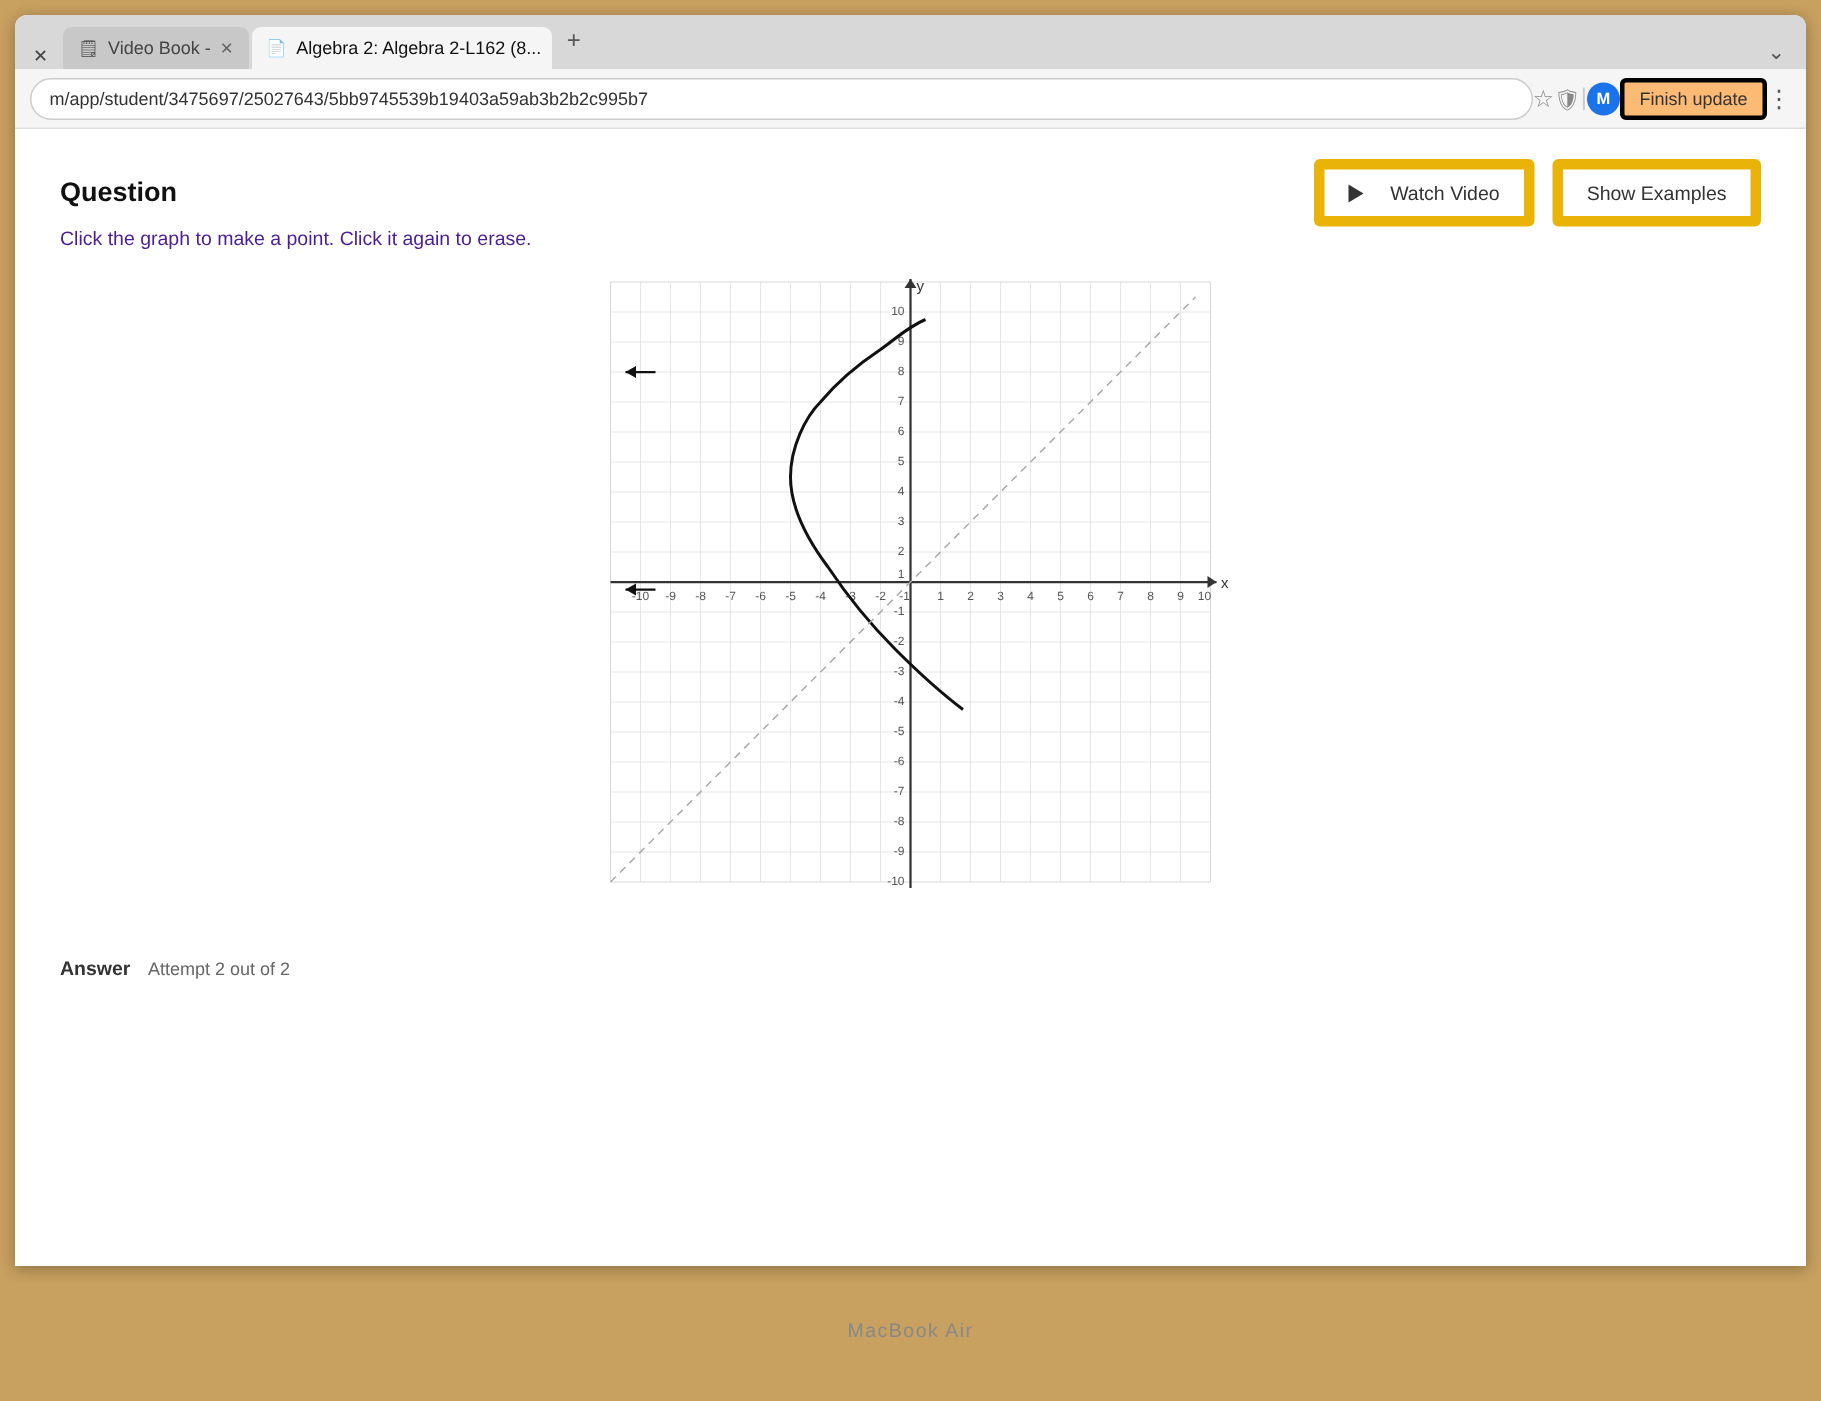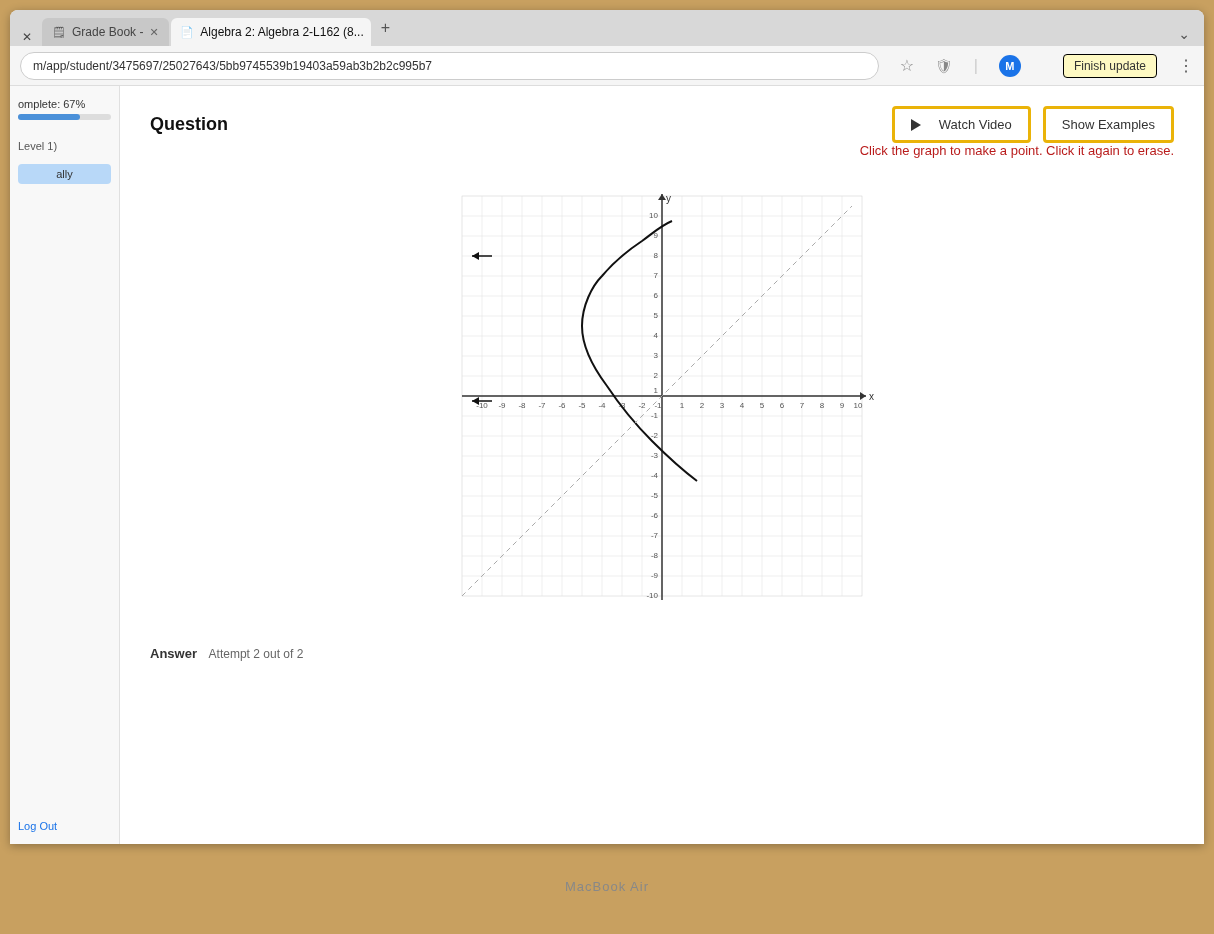--- a/index.html
+++ b/index.html
@@ -112,42 +112,41 @@
       padding: 4px 6px;
     }
 
     
     .address-bar {
       background: #f5f5f5;
       height: 40px;
       display: flex;
       align-items: center;
       padding: 16px 10px;
-      gap: 21px;
+      gap: 0;
       border-bottom: 1px solid #ddd;
     }
 
     .address-star { font-size: 16px; color: #888; cursor: pointer; }
     .address-shield { font-size: 14px; color: #888; cursor: pointer; }
     .address-m {
       width: 22px; height: 22px;
       background: #1a73e8;
       border-radius: 50%;
       display: flex; align-items: center; justify-content: center;
       color: white; font-size: 11px; font-weight: bold; cursor: pointer;
     }
     .address-finish-btn {
-      background: #fef9c3;
-      border: 1px solid #000000;
+      background: #fdba74;
+      border: 3px solid #000000;
       border-radius: 4px;
       padding: 4px 10px;
       font-size: 12px;
       cursor: pointer;
       color: #333;
-      margin-left: 21px;
     }
     .address-more {
       font-size: 16px; color: #555; cursor: pointer;
     }
     .address-url-box {
       flex: 1;
       background: white;
       border: 1px solid #ccc;
       border-radius: 16px;
       height: 28px;
@@ -238,21 +237,21 @@
       font-weight: bold;
       color: #111;
     }
 
     .header-buttons {
       display: flex;
       gap: 12px;
     }
 
     .header-btn {
-      border: 3px solid #eab308;
+      border: 7px solid #eab308;
       background: white;
       border-radius: 4px;
       padding: 8px 16px;
       font-size: 13px;
       color: #333;
       cursor: pointer;
       display: flex;
       align-items: center;
       gap: 18px;
     }
@@ -268,23 +267,23 @@
 
     .question-text {
       font-size: 15px;
       color: #222;
       line-height: 1.6;
       margin-bottom: 16px;
     }
 
     .instruction-text {
       font-size: 13px;
-      color: #b91c1c;
-      text-align: right;
-      margin-bottom: 28px;
+      color: #4c1d95;
+      text-align: left;
+      margin-bottom: 12px;
     }
 
     
     .graph-container {
       display: flex;
       justify-content: center;
       margin: 0 auto;
     }
 
     .graph-wrapper {
@@ -329,21 +328,21 @@
 </head>
 <body>
 
 <div class="laptop-frame">
   <div class="browser-window">
 
     <div class="tab-bar">
       <button class="tab-close-btn">✕</button>
       <div class="tab inactive">
         <span class="tab-icon">🗒</span>
-        <span>Grade Book -</span>
+        <span>Video Book -</span>
         <span class="tab-x">✕</span>
       </div>
       <div class="tab active">
         <span class="tab-icon">📄</span>
         <span>Algebra 2: Algebra 2-L162 (8...</span>
         <span class="tab-x">✕</span>
       </div>
       <button class="tab-new">+</button>
       <div class="tab-bar-end">
         <span class="tab-bar-chevron">⌄</span>
@@ -357,31 +356,20 @@
       <span class="address-star">☆</span>
       <span class="address-shield">🛡</span>
       <span style="color:#ccc;">|</span>
       <div class="address-m">M</div>
       <button class="address-finish-btn">Finish update</button>
       <span class="address-more">⋮</span>
     </div>
 
     <div class="browser-content">
 
-      <div class="sidebar">
-        <div class="sidebar-progress">
-          <span>omplete: 67%</span>
-          <div class="progress-bar-outer">
-            <div class="progress-bar-inner" style="width: 67%;"></div>
-          </div>
-        </div>
-        <div class="sidebar-level">Level 1)</div>
-        <button class="sidebar-ally-btn">ally</button>
-        <a class="sidebar-logout">Log Out</a>
-      </div>
 
       <div class="main-content">
 
         <div class="question-header">
           <span class="question-title">Question</span>
           <div class="header-buttons">
             <button class="header-btn">
               <span class="watch-video-icon"></span>
               <span>Watch Video</span>
             </button>

